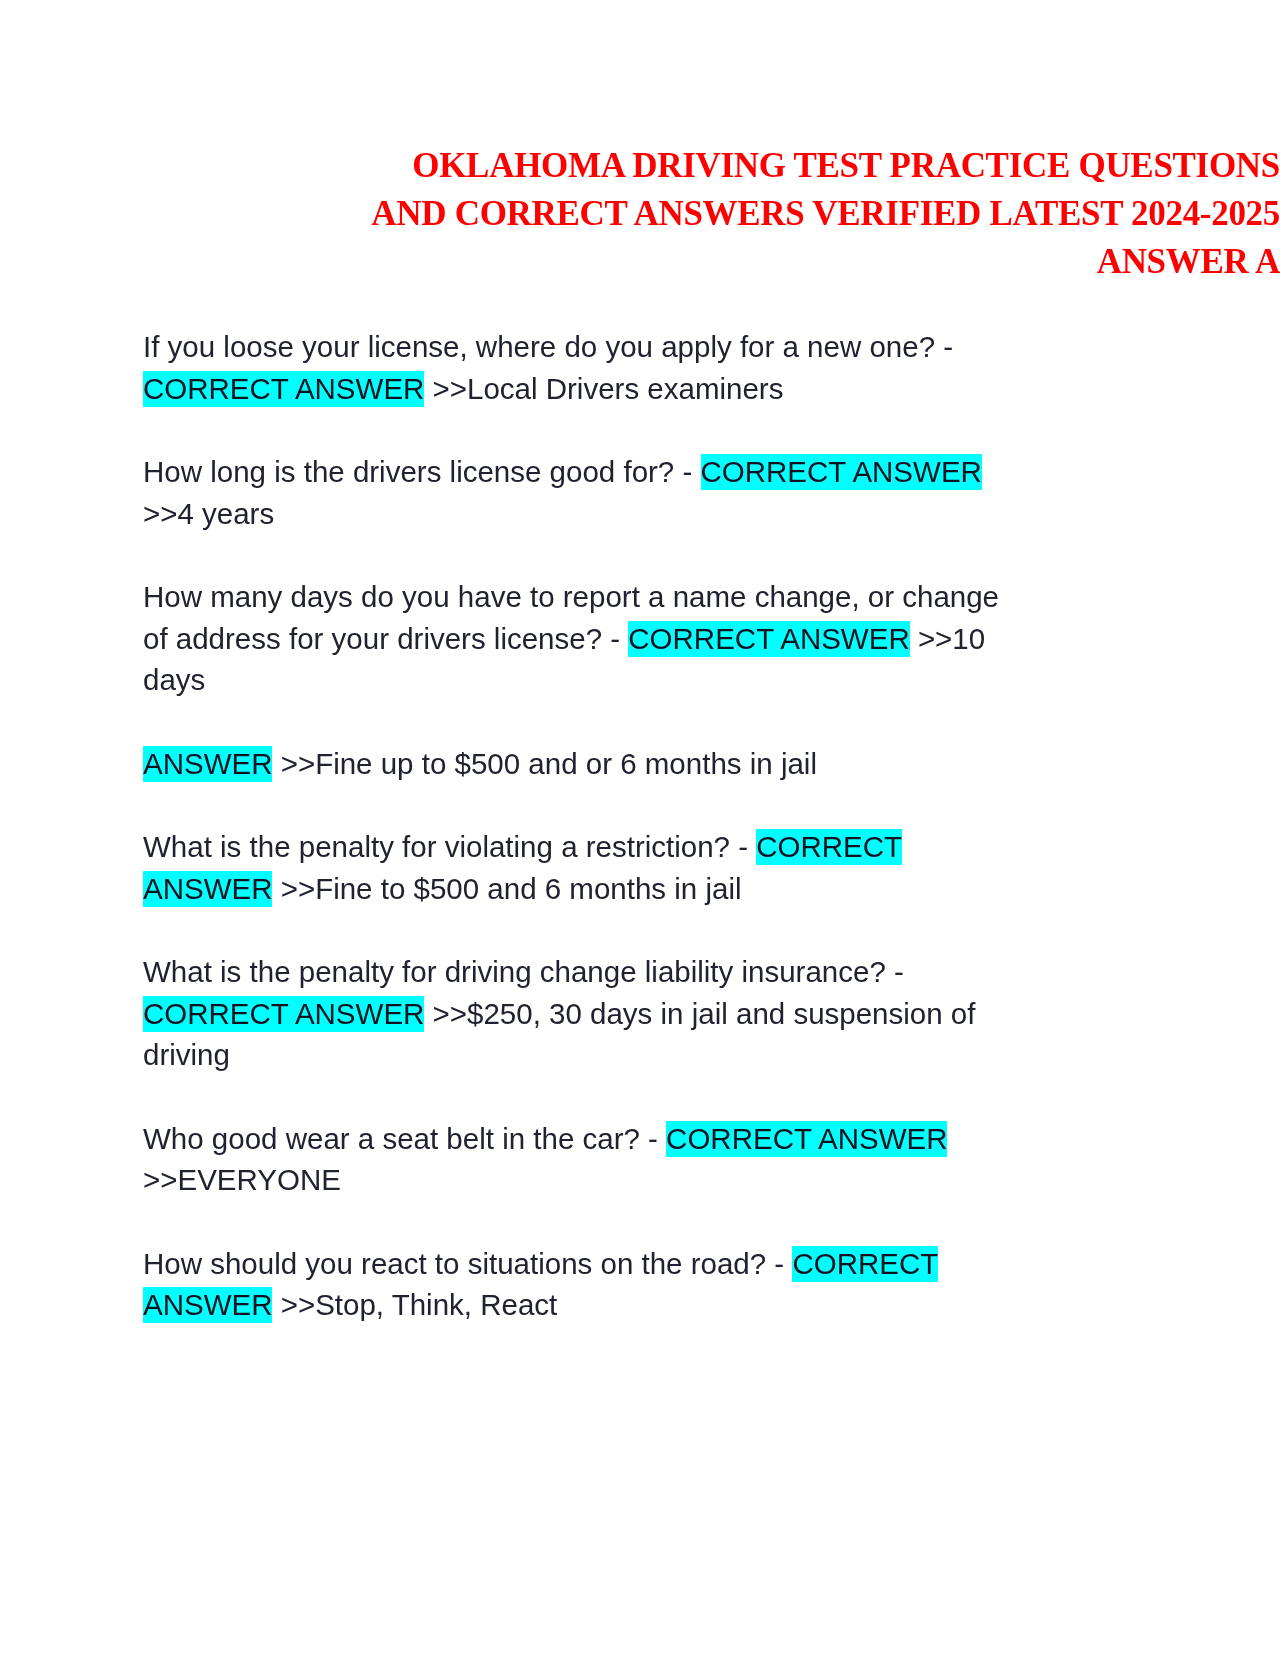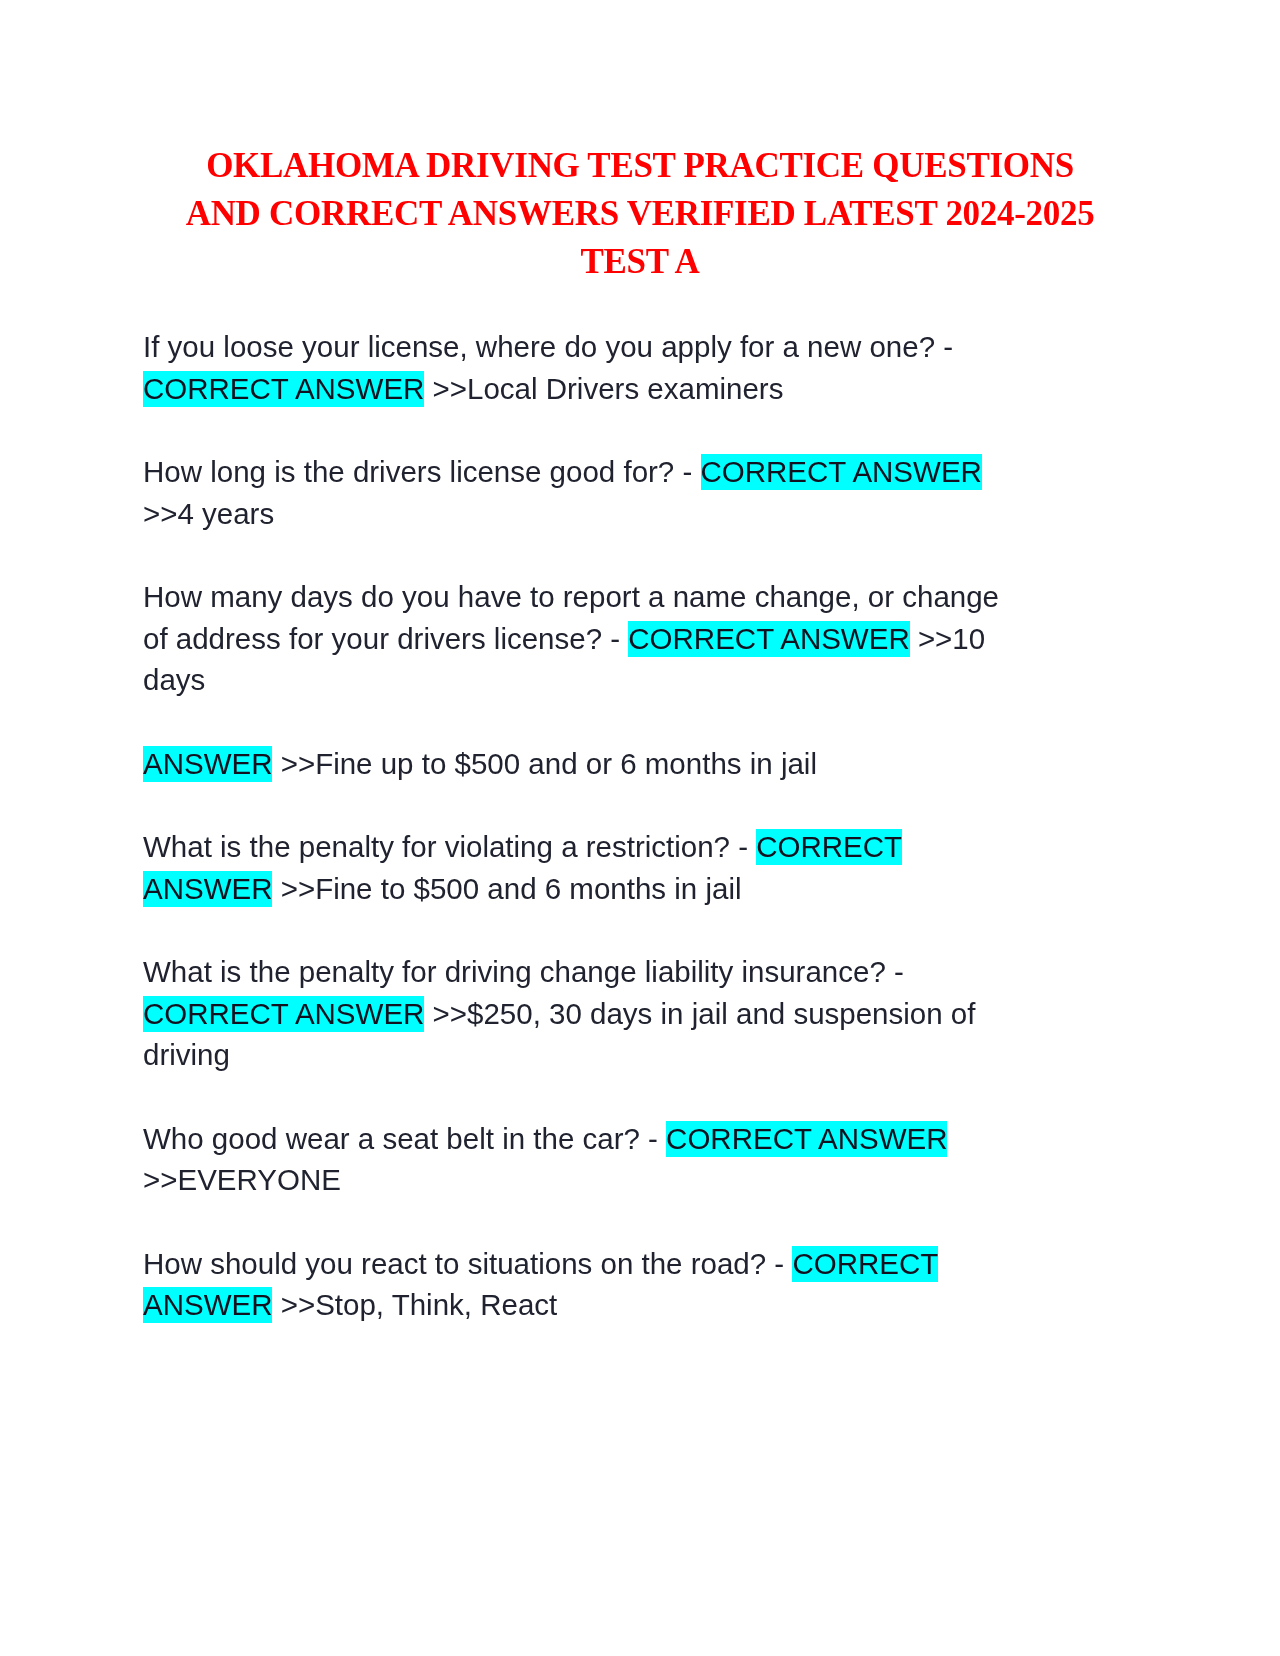--- a/index.html
+++ b/index.html
@@ -1,20 +1,20 @@
 <!DOCTYPE html>
 <html><head>
 <meta charset="utf-8">
 <style>
   html, body { margin: 0; padding: 0; background: #ffffff; }
   body { width: 1280px; height: 1656px; position: relative; overflow: hidden; }
   .page { position: absolute; left: 0; top: 0; width: 1280px; height: 1656px; background: #fff; }
   .title {
     position: absolute; left: 0; top: 142px; width: 1280px;
-    text-align: center;
+    text-align: right;
     font-family: "Liberation Serif", serif;
     font-weight: bold;
     font-size: 35px;
     line-height: 48px;
     color: #ff0000;
     letter-spacing: -0.3px;
   }
   .title .tline { display: block; white-space: nowrap; }
   .body {
     position: absolute; left: 143px; top: 326px; width: 1000px;
@@ -27,21 +27,21 @@
   .line { display: block; white-space: nowrap; }
   .hl { background: #00ffff; color: #10131f; padding: 1px 0 2px 0; }
 </style>
 </head>
 <body>
 
 <div class="page">
   <div class="title">
     <span class="tline">OKLAHOMA DRIVING TEST PRACTICE QUESTIONS</span>
     <span class="tline">AND CORRECT ANSWERS VERIFIED LATEST 2024-2025</span>
-    <span class="tline">TEST A</span>
+    <span class="tline">ANSWER A</span>
   </div>
 
   <div class="body" id="qa-body">
       <div class="para">
         <span class="line"><span>If you loose your license, where do you apply for a new one? -</span></span>
         <span class="line"><span class="hl">CORRECT ANSWER</span><span> &gt;&gt;Local Drivers examiners</span></span>
       </div>
       <div class="para">
         <span class="line"><span>How long is the drivers license good for? - </span><span class="hl">CORRECT ANSWER</span></span>
         <span class="line"><span>&gt;&gt;4 years</span></span>

